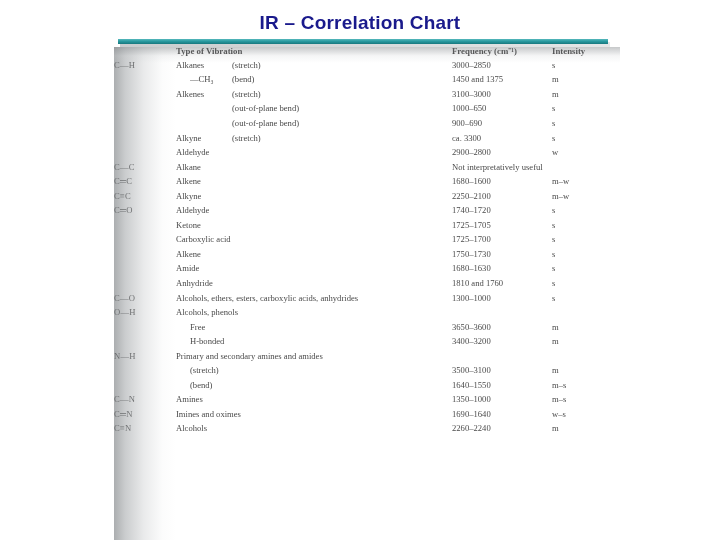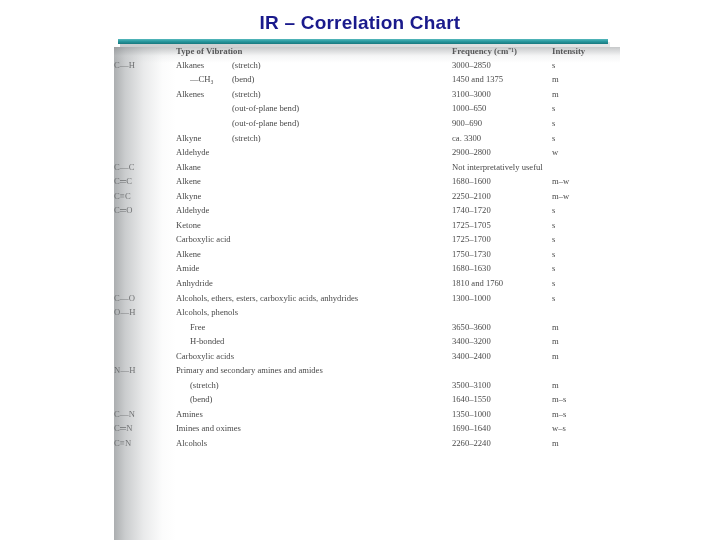--- a/index.html
+++ b/index.html
@@ -308,27 +308,20 @@
           <td class="inten">m</td>
         </tr>
         <tr class="row">
           <td class="bond bondline"></td>
           <td class="cmpd ind1">H-bonded</td>
           <td class="desc"></td>
           <td class="freq">3400–3200</td>
           <td class="inten">m</td>
         </tr>
         <tr class="row">
-          <td class="bond bondline"></td>
-          <td class="cmpd">Carboxylic acids</td>
-          <td class="desc"></td>
-          <td class="freq">3400–2400</td>
-          <td class="inten">m</td>
-        </tr>
-        <tr class="row">
           <td class="bond bondline">N—H</td>
           <td class="cmpd desc-wide" colspan="2">Primary and secondary amines and amides</td>
           <td class="freq"></td>
           <td class="inten"></td>
         </tr>
         <tr class="row">
           <td class="bond bondline"></td>
           <td class="cmpd ind1">(stretch)</td>
           <td class="desc"></td>
           <td class="freq">3500–3100</td>

